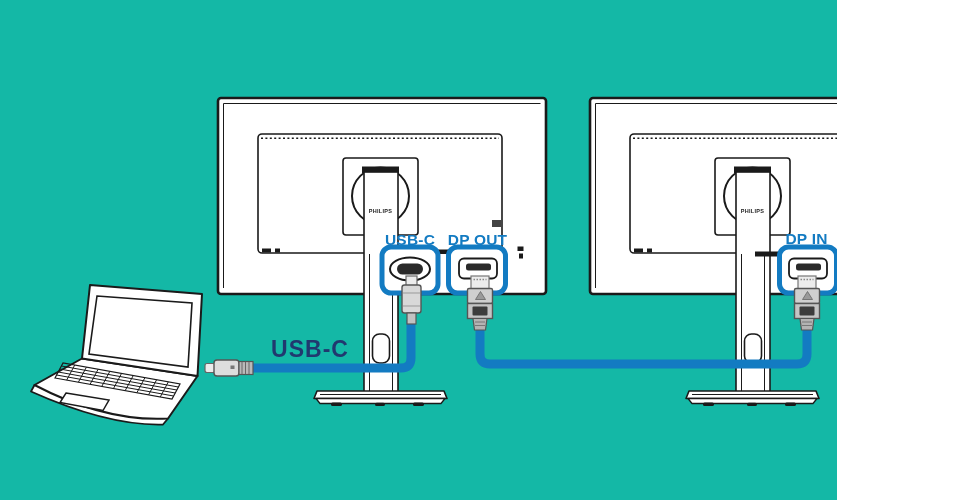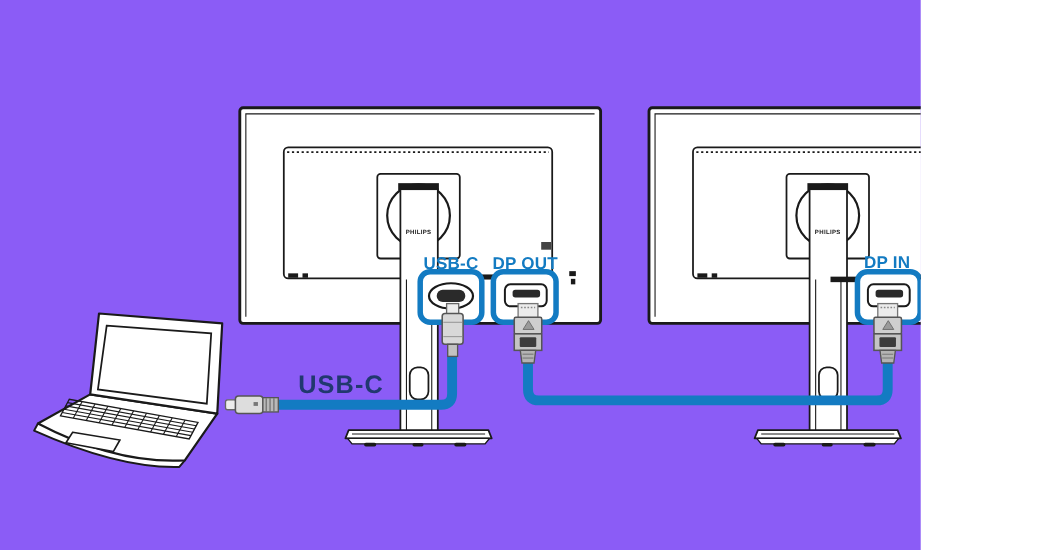--- a/index.html
+++ b/index.html
@@ -1,16 +1,16 @@
 <!DOCTYPE html>
 <html><head>
 <meta charset="utf-8">
 <style>
   html,body{margin:0;padding:0;background:#fff;}
-  .stage{position:relative;width:837px;height:500px;background:#8b5cf6;overflow:hidden;
+  .stage{position:relative;width:837px;height:500px;background:#14b8a6;overflow:hidden;
          font-family:"Liberation Sans", sans-serif;}
   svg{display:block;}
   text{font-family:"Liberation Sans", sans-serif;}
   .port-label{font-size:15.5px;font-weight:bold;letter-spacing:0.2px;}
   .cable-label{font-size:23px;font-weight:bold;letter-spacing:1px;}
   .brand{font-size:5.5px;font-weight:bold;letter-spacing:0.3px;}
 </style>
 </head>
 <body>
 

